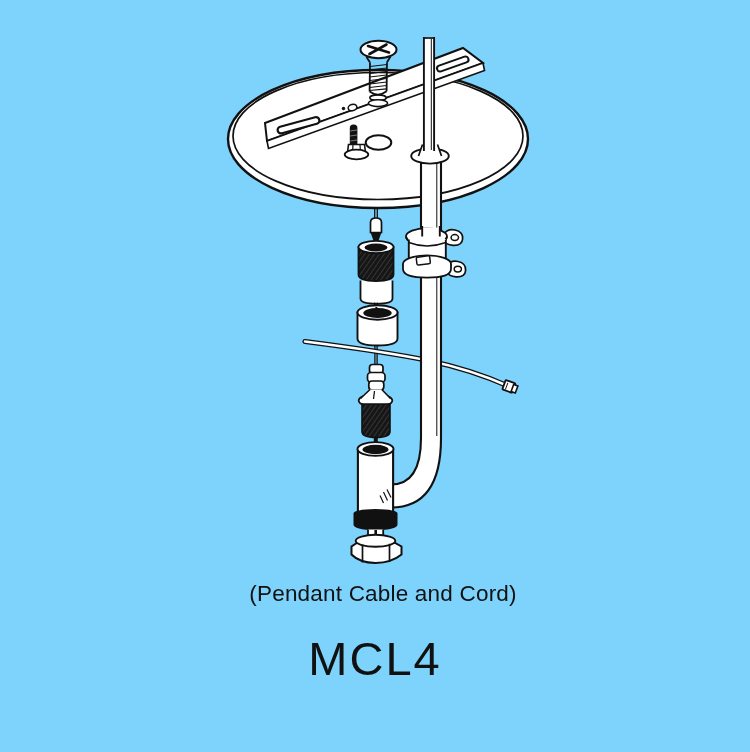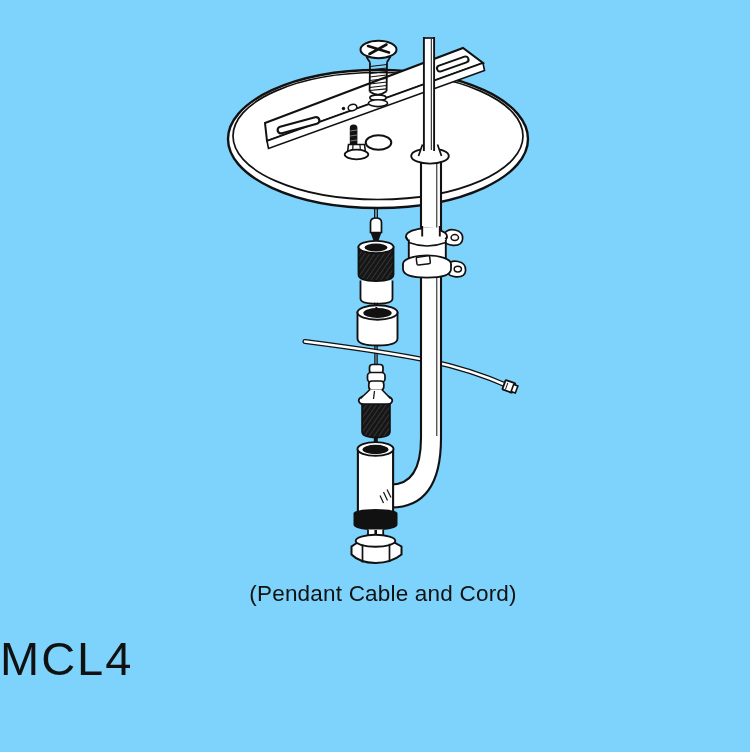--- a/index.html
+++ b/index.html
@@ -8,21 +8,21 @@
     font-family:"Liberation Sans",sans-serif;color:#111;
   }
   .stage svg{position:absolute;left:0;top:0;}
   .caption{
     position:absolute;left:0;right:0;top:583px;line-height:1;
     text-align:center;font-size:22.5px;font-weight:500;letter-spacing:.2px;
     margin-left:16px;
   }
   .model{
     position:absolute;left:0;right:0;top:635px;line-height:1;
-    font-size:47px;font-weight:400;letter-spacing:2px;
+    text-align:center;font-size:47px;font-weight:400;letter-spacing:2px;
   }
 </style>
 </head>
 <body>
 
 <div class="stage">
 
 <svg width="750" height="752" viewBox="0 0 750 752">
   <defs>
     <pattern id="knurl" patternUnits="userSpaceOnUse" width="4" height="4" patternTransform="rotate(35)">

